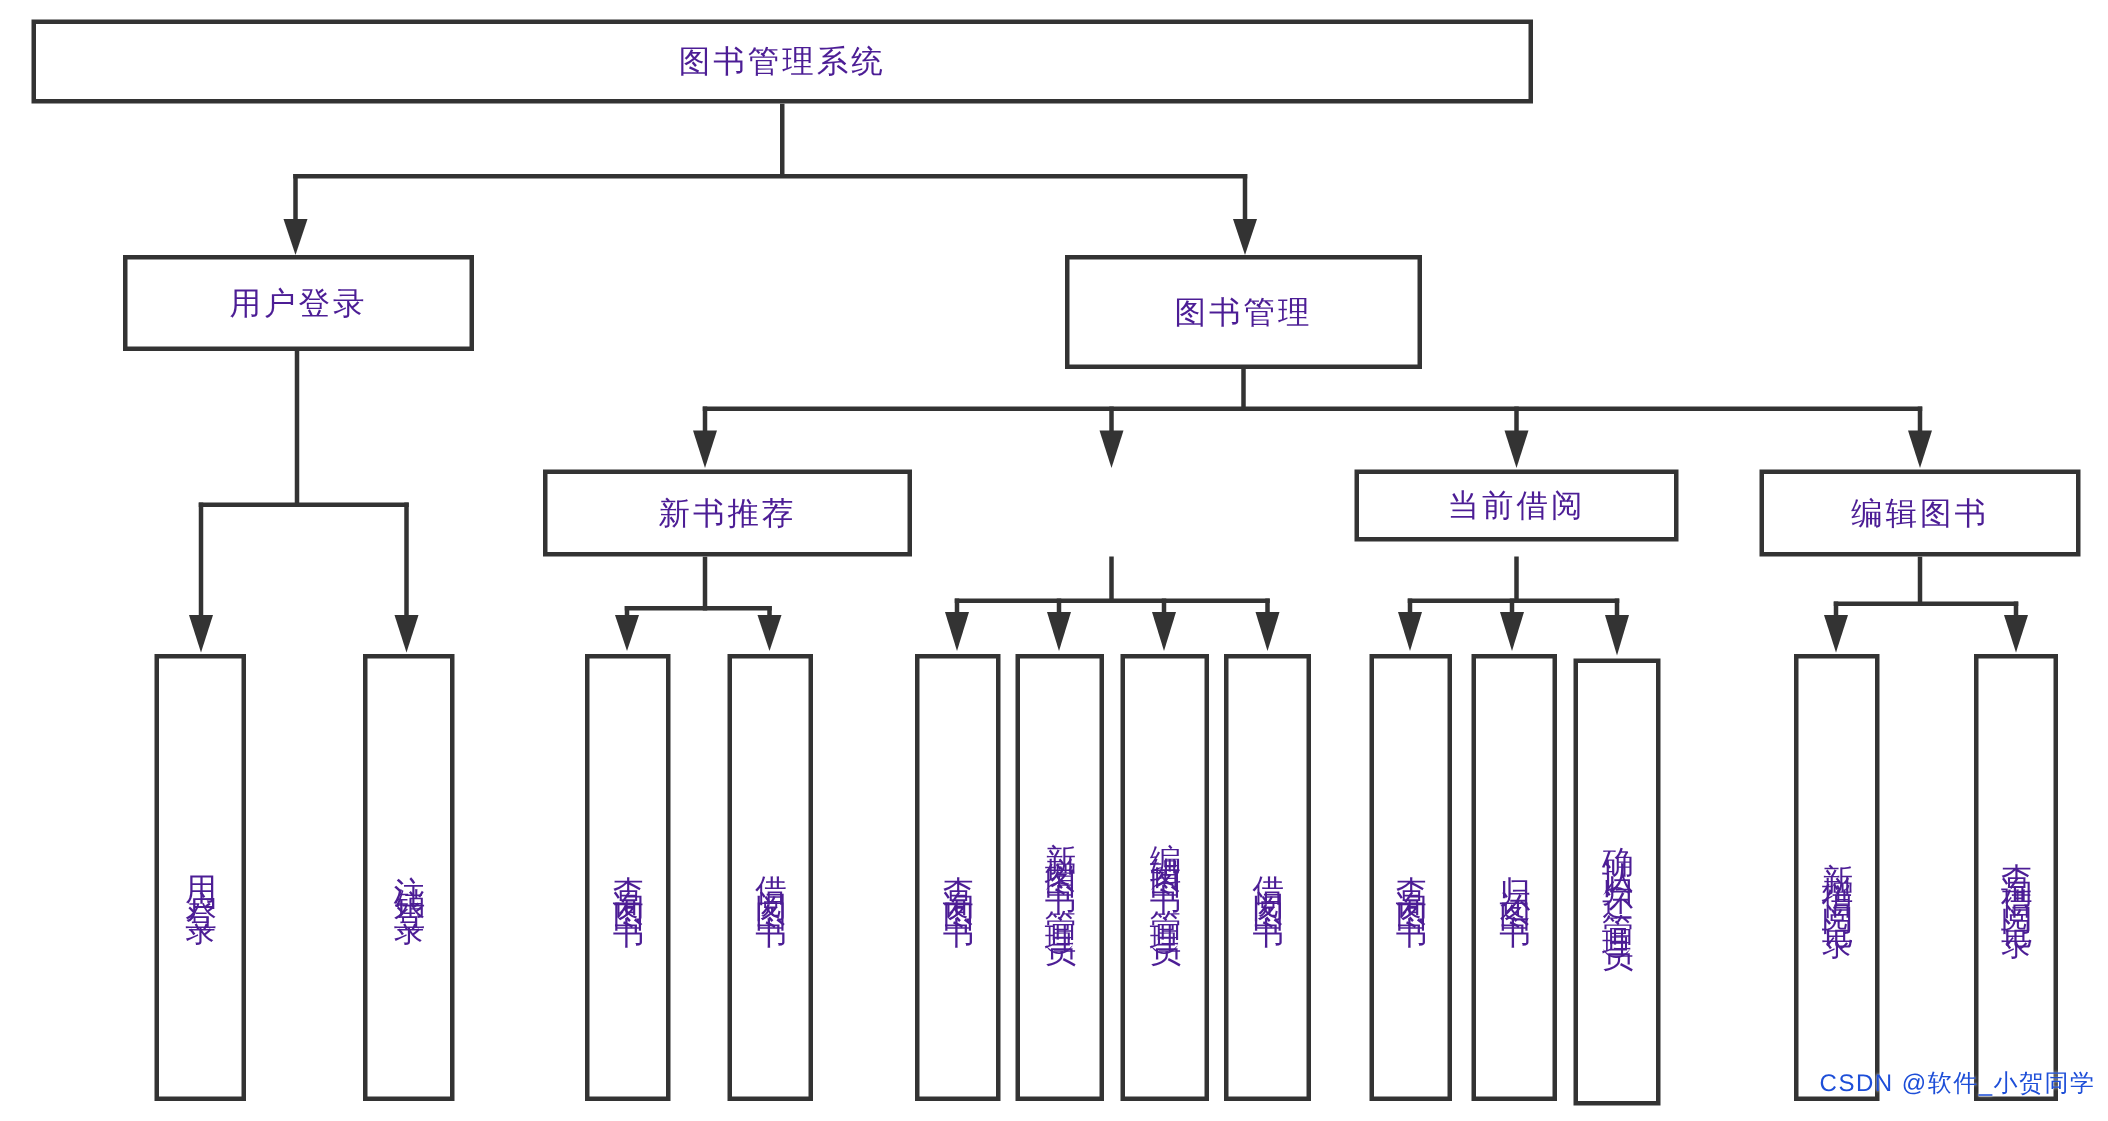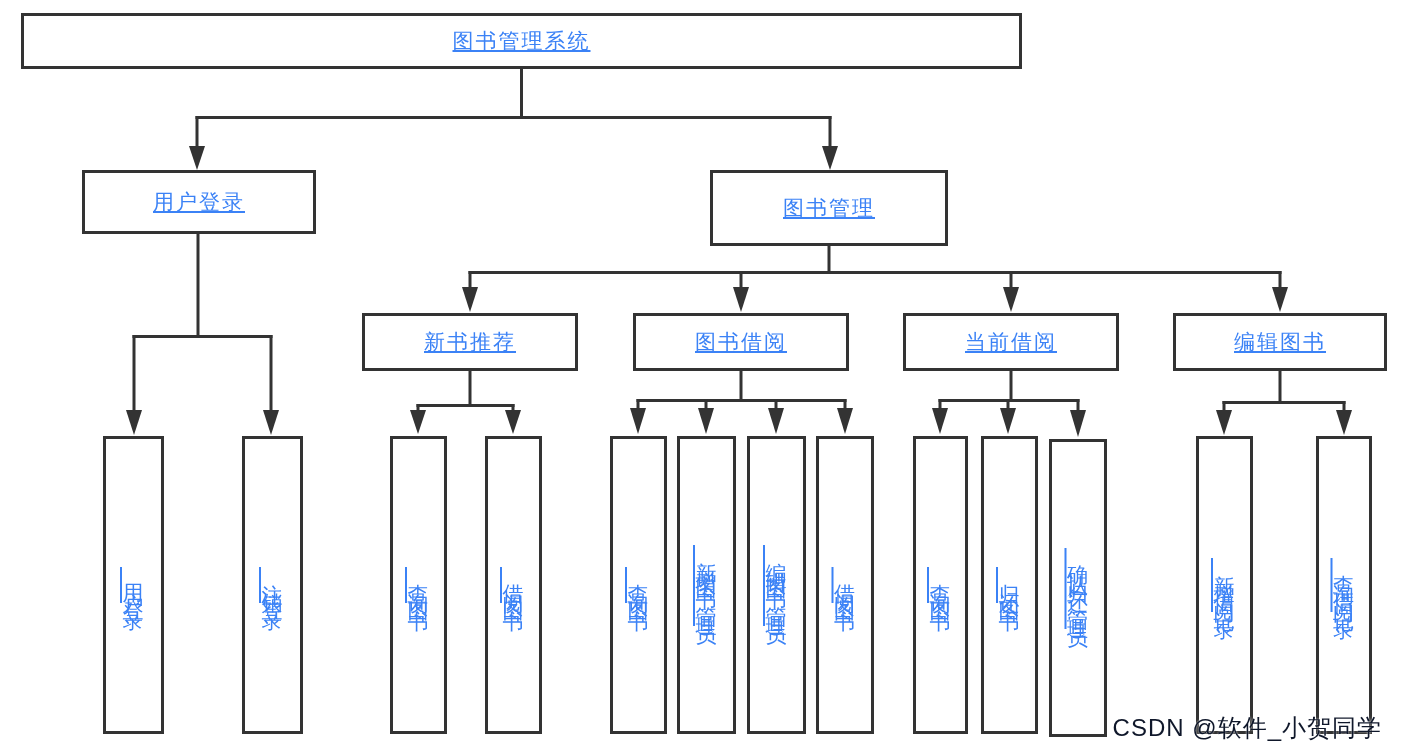--- a/index.html
+++ b/index.html
@@ -36,43 +36,42 @@
     position: absolute;
     box-sizing: border-box;
     background: #ffffff;
     border: 3px solid #333333;
     display: flex;
     align-items: center;
     justify-content: center;
     z-index: 2;
   }
   .node .lbl {
-    color: #3b82f6;
+    color: #4c1d95;
     letter-spacing: 2px;
     white-space: nowrap;
-    text-decoration: underline;
   }
   .h-node .lbl {
     font-size: 21px;
   }
   .v-node .lbl {
     writing-mode: vertical-rl;
     text-orientation: mixed;
     font-size: 21px;
     letter-spacing: 9px;
     line-height: 1;
     white-space: nowrap;
   }
   .watermark {
     position: absolute;
-    right: 23px;
+    right: 8px;
     top: 712px;
     z-index: 3;
-    font-size: 24px;
-    color: #0f172a;
+    font-size: 16px;
+    color: #1d4ed8;
     letter-spacing: 1px;
     text-shadow: 0 0 2px #ffffff;
   }
 </style>
 </head>
 <body>
 
 <div class="canvas">
 
   <svg class="connectors" viewBox="0 0 1405 747" xmlns="http://www.w3.org/2000/svg">
@@ -141,27 +140,24 @@
     <span class="lbl">图书管理系统</span>
   </div>
 
   <div class="node h-node" style="left:82px; top:170px; width:234px; height:64px;">
     <span class="lbl">用户登录</span>
   </div>
   <div class="node h-node" style="left:710px; top:170px; width:238px; height:76px;">
     <span class="lbl">图书管理</span>
   </div>
 
-  <div class="node h-node" style="left:362px; top:313px; width:216px; height:58px;">
+  <div class="node h-node" style="left:362px; top:313px; width:246px; height:58px;">
     <span class="lbl">新书推荐</span>
   </div>
-  <div class="node h-node" style="left:633px; top:313px; width:216px; height:58px;">
-    <span class="lbl">图书借阅</span>
-  </div>
-  <div class="node h-node" style="left:903px; top:313px; width:216px; height:58px;">
+  <div class="node h-node" style="left:903px; top:313px; width:216px; height:48px;">
     <span class="lbl">当前借阅</span>
   </div>
   <div class="node h-node" style="left:1173px; top:313px; width:214px; height:58px;">
     <span class="lbl">编辑图书</span>
   </div>
 
   <div class="node v-node" style="left:103px; top:436px; width:61px; height:298px;">
     <span class="lbl">用户登录</span>
   </div>
   <div class="node v-node" style="left:242px; top:436px; width:61px; height:298px;">

